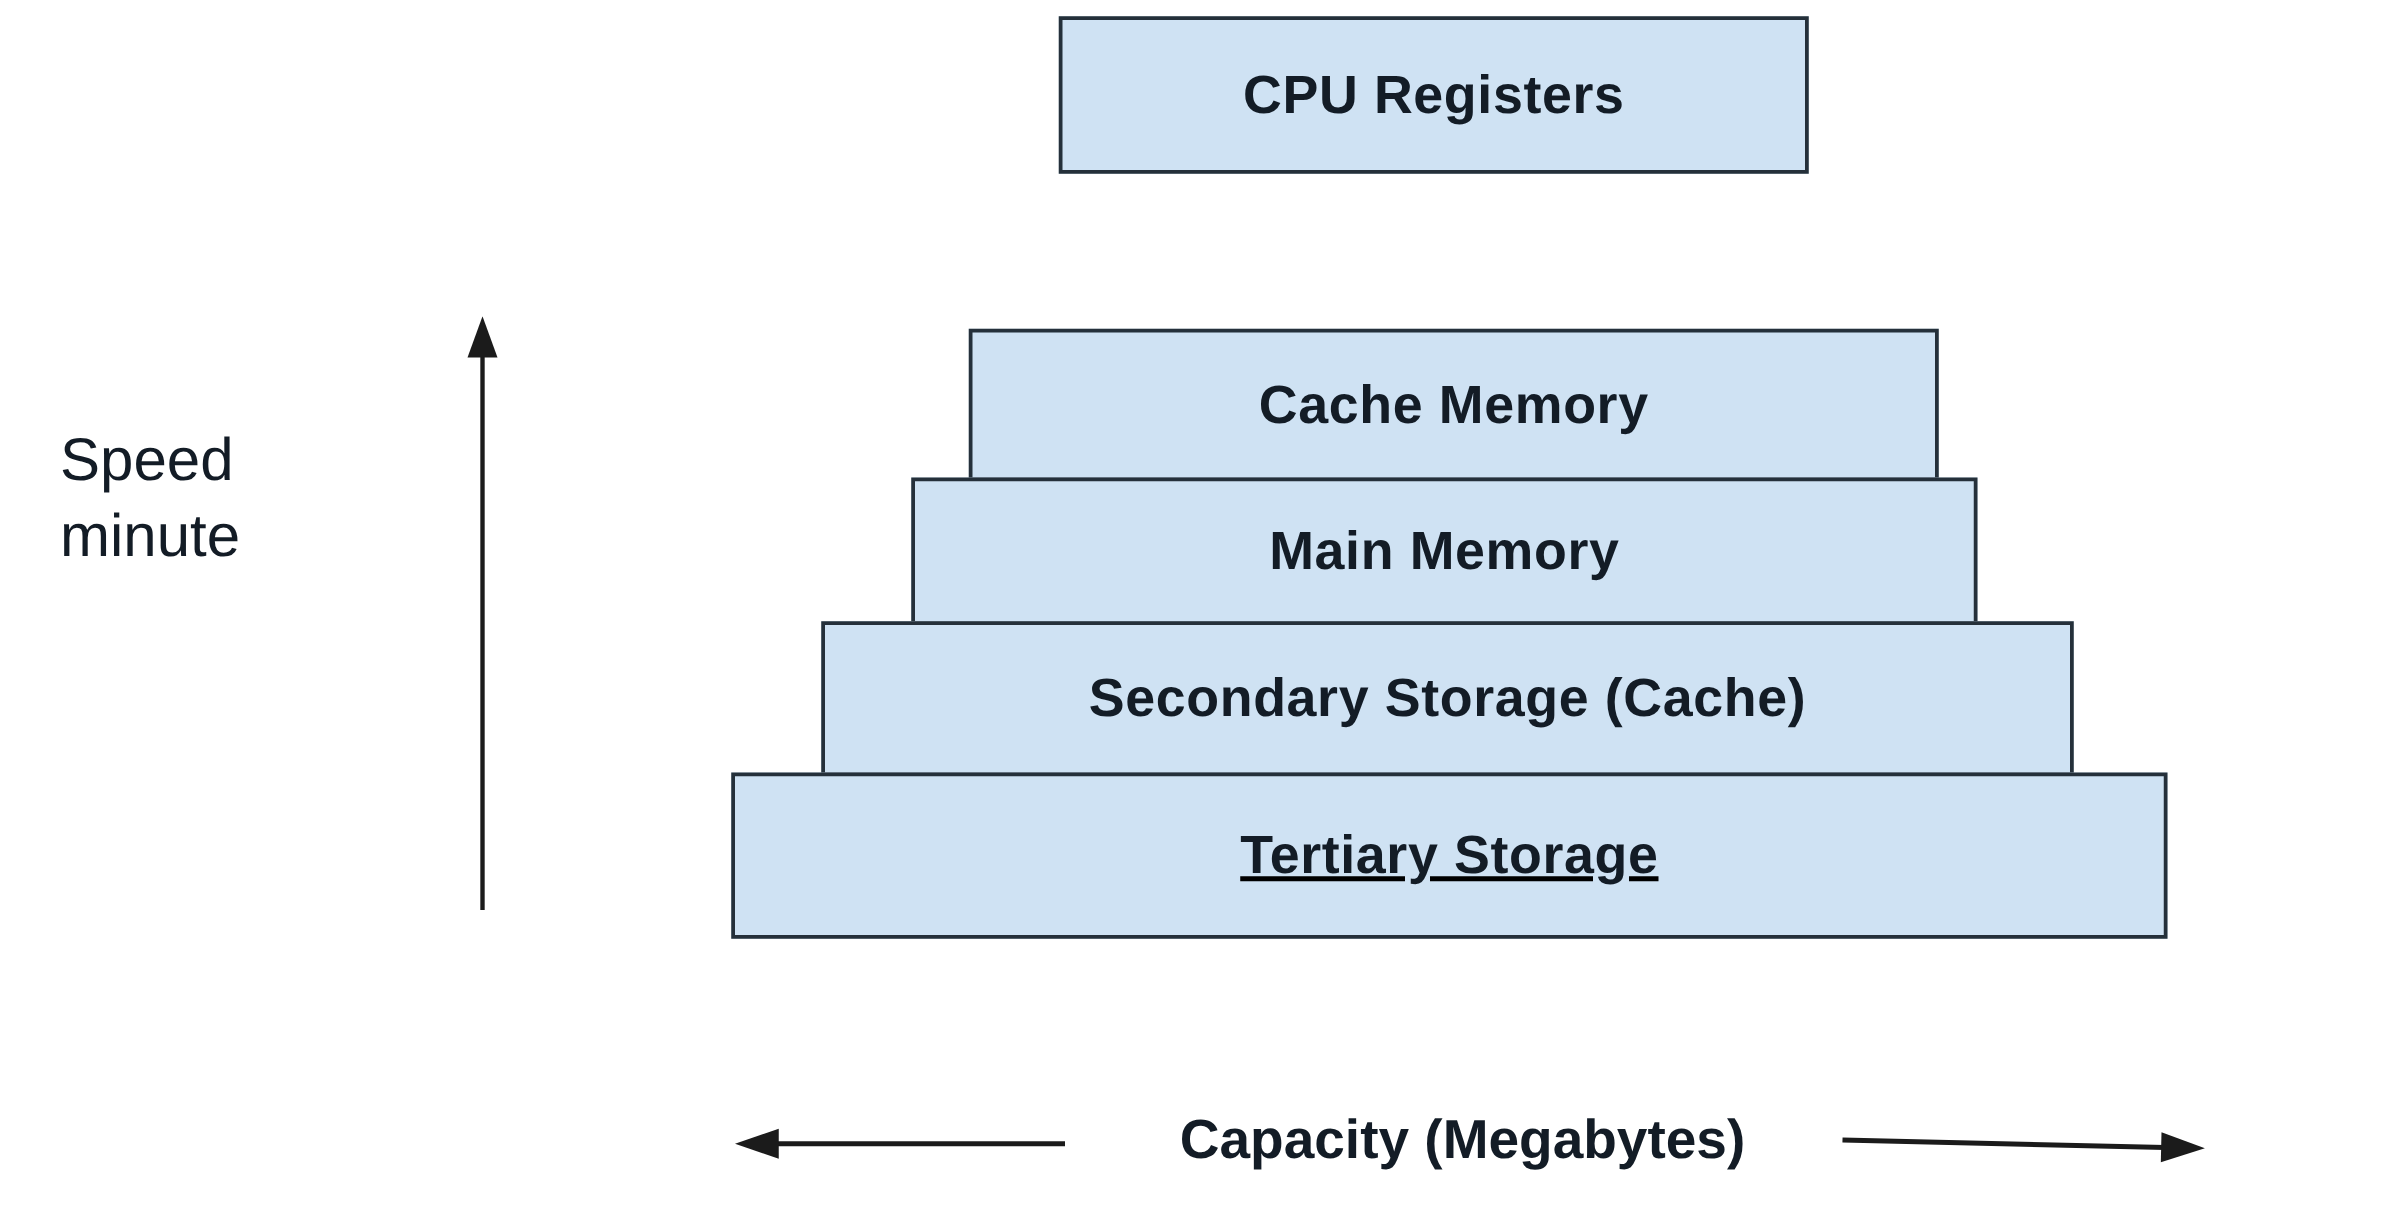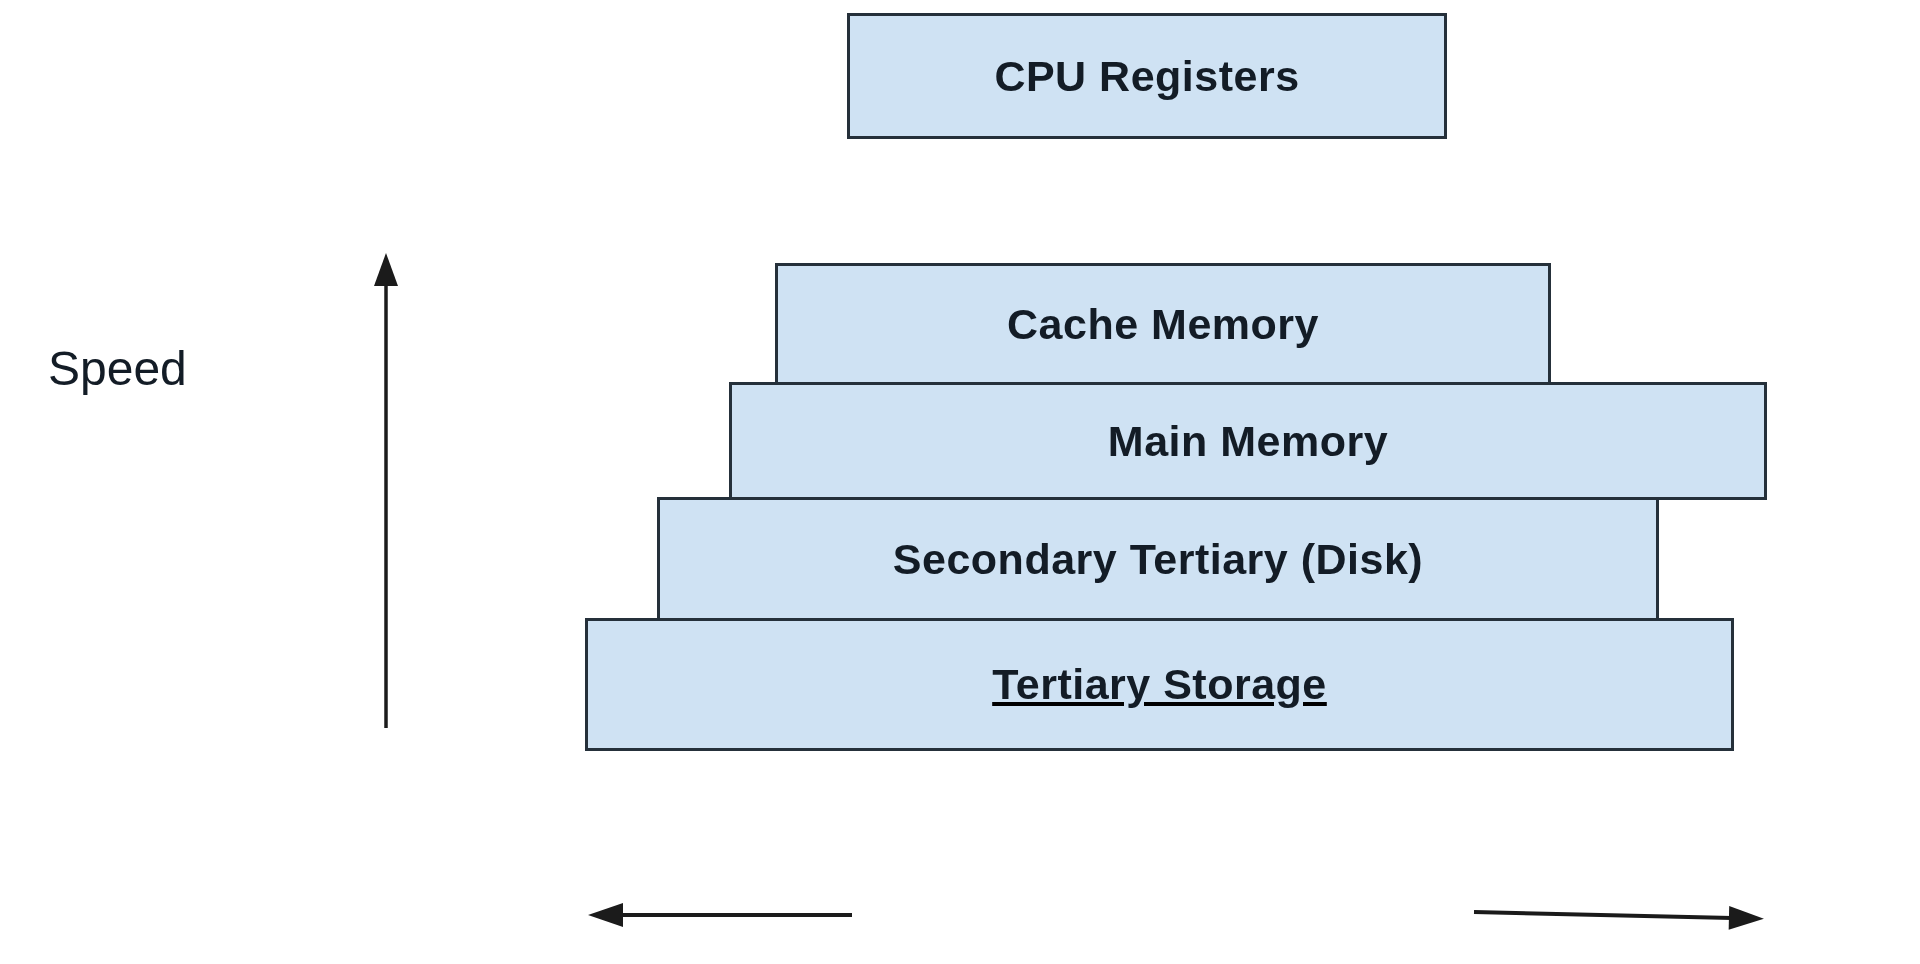--- a/index.html
+++ b/index.html
@@ -27,21 +27,21 @@
   }
   .box-label {
     font-weight: bold;
     font-size: 43px;
     letter-spacing: 0.5px;
     color: var(--text, #131c26);
     white-space: nowrap;
   }
   .box-cpu       { left: 847px; top: 13px;  width: 600px;  height: 126px; }
   .box-layer-0   { left: 775px; top: 263px; width: 776px;  height: 122px; }
-  .box-layer-1   { left: 729px; top: 382px; width: 1038px;  height: 118px; }
+  .box-layer-1   { left: 729px; top: 382px; width: 853px;  height: 118px; }
   .box-layer-2   { left: 657px; top: 497px; width: 1002px; height: 124px; }
   .box-layer-3   { left: 585px; top: 618px; width: 1149px; height: 133px; text-decoration: underline; }
 
   
   .speed-label {
     position: absolute;
     left: 48px;
     top: 338px;
     font-weight: normal;
     font-size: 48px;
@@ -90,39 +90,41 @@
     <span class="box-label">Cache Memory</span>
   </div>
 
   <div class="box box-cpu">
     <span class="box-label">CPU Registers</span>
   </div>
   <div class="box box-layer-1">
     <span class="box-label">Main Memory</span>
   </div>
   <div class="box box-layer-2">
-    <span class="box-label">Secondary Tertiary (Disk)</span>
+    <span class="box-label">Secondary Storage (Cache)</span>
   </div>
   <div class="box box-layer-3">
     <span class="box-label">Tertiary Storage</span>
   </div>
 
   <div class="speed-label">
     <div>Speed</div>
+    <div>minute</div>
   </div>
 
   <svg class="up-arrow" width="40" height="480" viewBox="0 0 40 480">
     <line x1="20" y1="24" x2="20" y2="475" stroke-width="3.5"></line>
     <polygon points="20,0 8,33 32,33"></polygon>
   </svg>
 
   <svg class="left-arrow" width="270" height="30" viewBox="0 0 270 30">
     <line x1="266" y1="15" x2="28" y2="15" stroke-width="4"></line>
     <polygon points="2,15 37,3 37,27"></polygon>
   </svg>
 
+  <div class="capacity-label">Capacity (Megabytes)</div>
 
   <svg class="right-arrow" width="296" height="30" viewBox="0 0 296 30">
     <line x1="4" y1="15" x2="262" y2="15" stroke-width="4"></line>
     <polygon points="294,15 259,3 259,27"></polygon>
   </svg>
 
 </div>
 
 </body></html>

